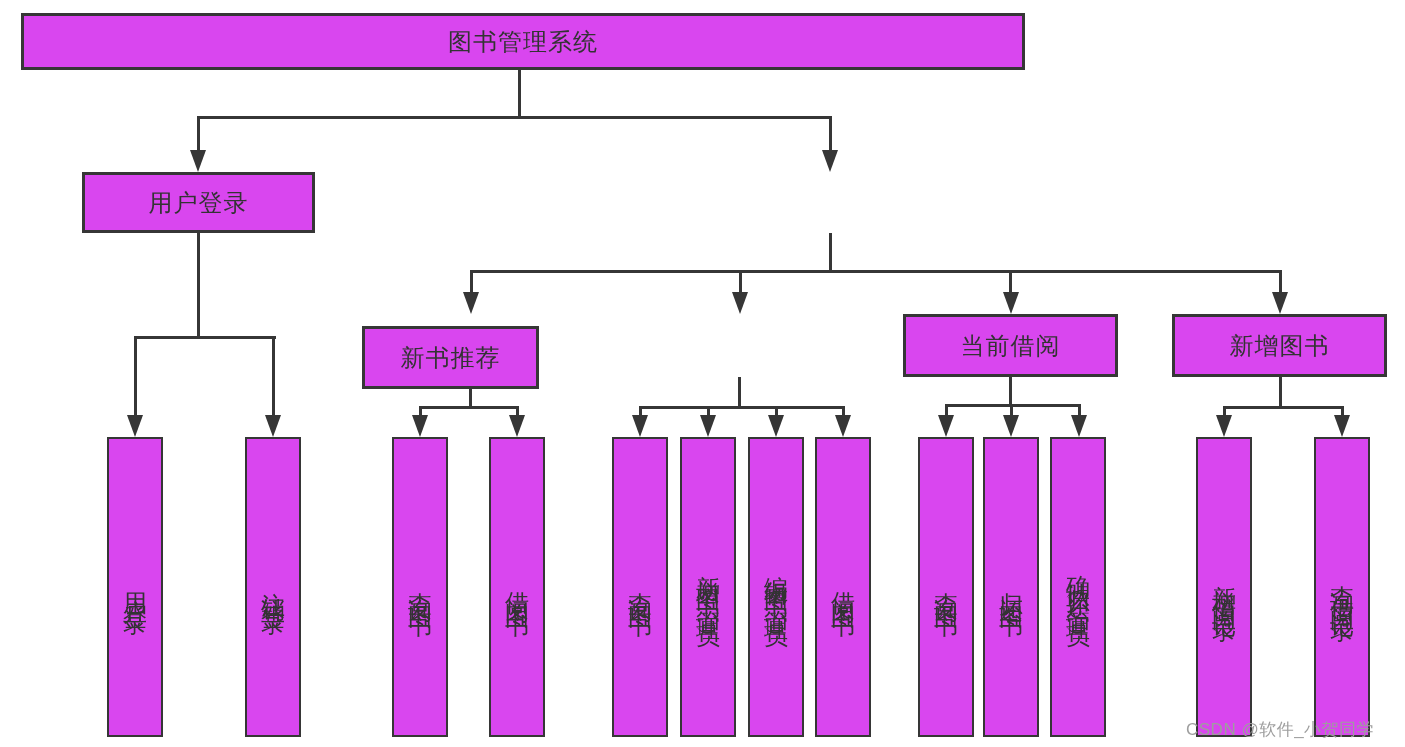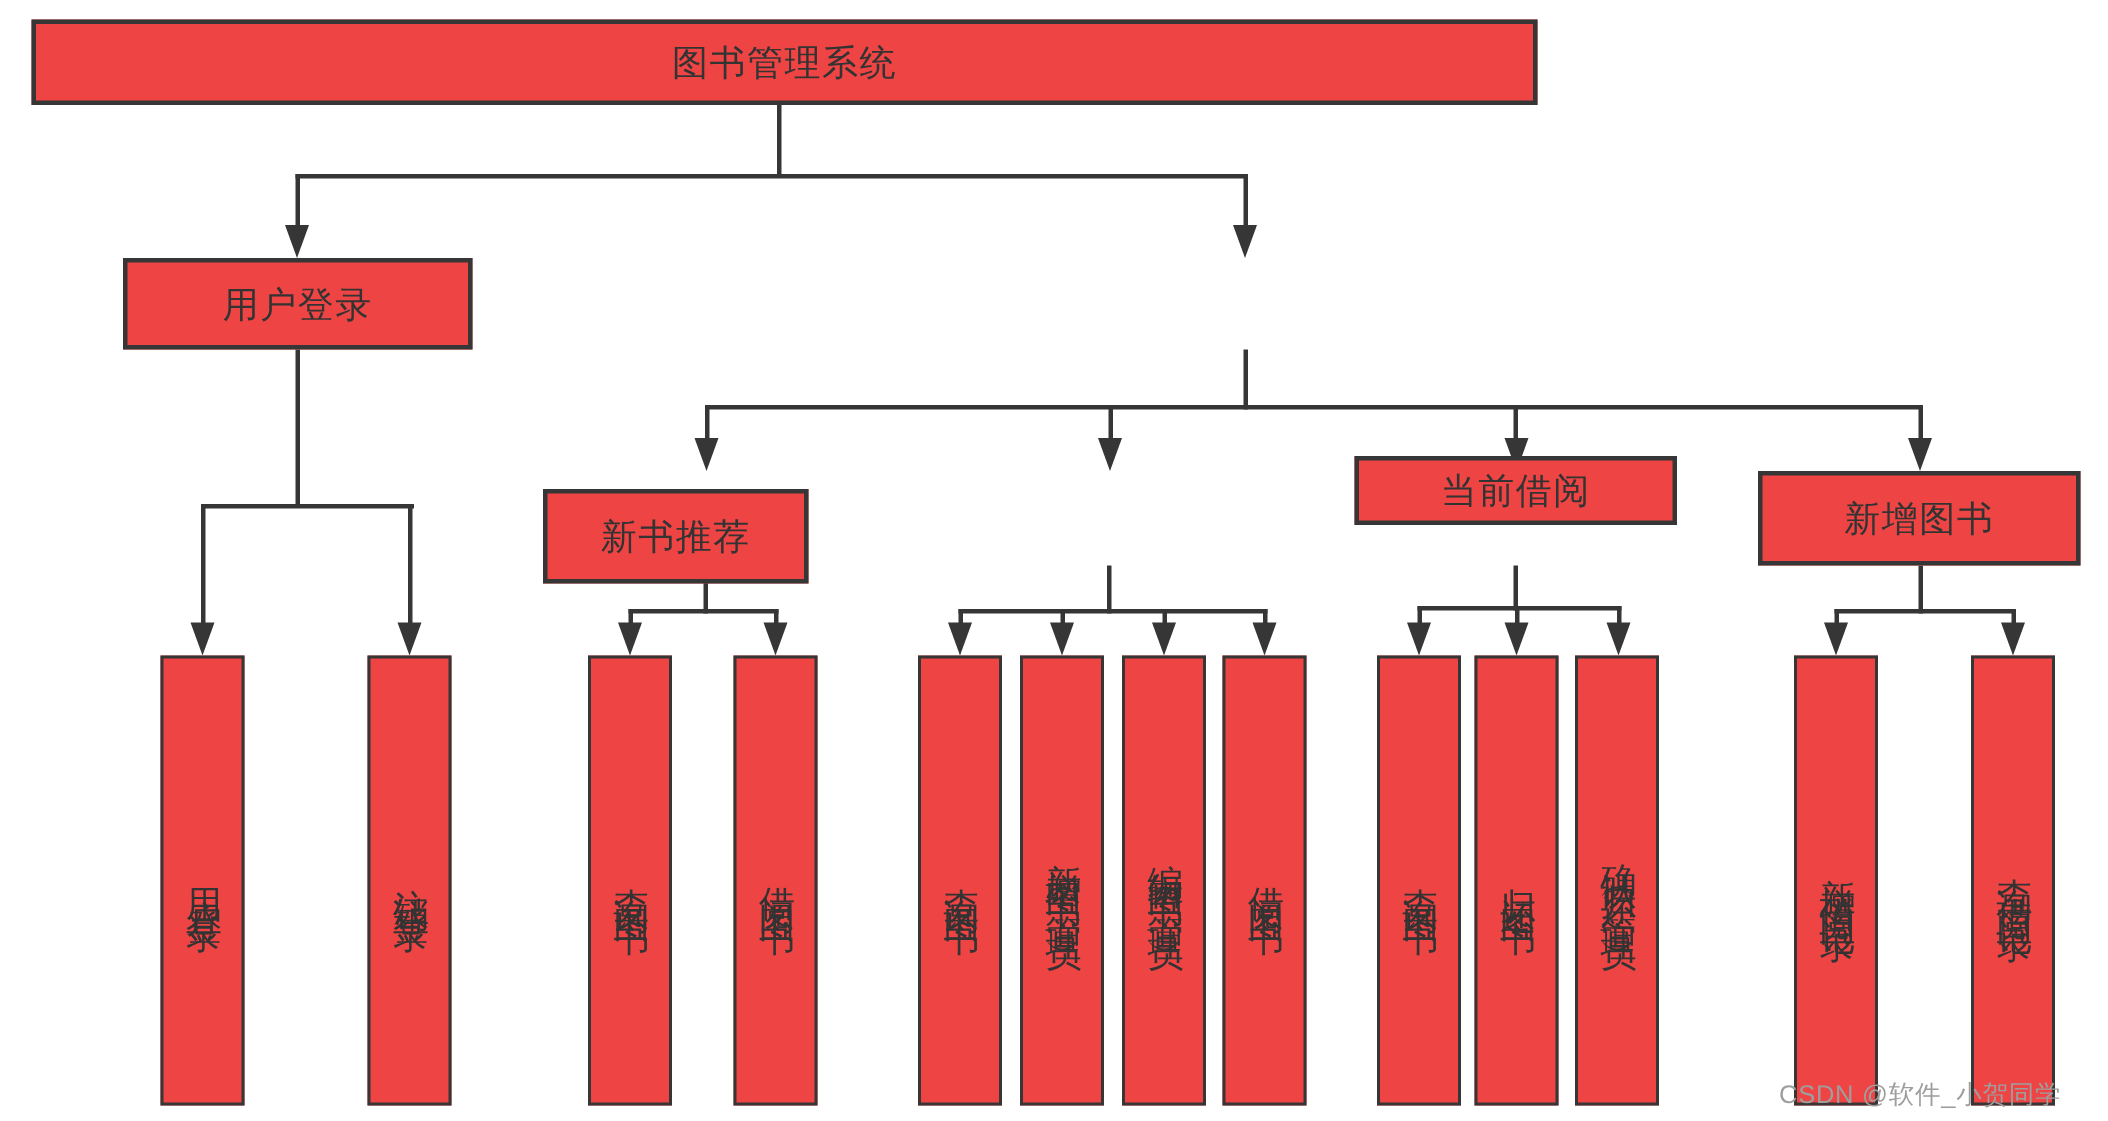--- a/index.html
+++ b/index.html
@@ -8,21 +8,21 @@
     --watermark:#9e9e9e;
     --background:#ffffff;
   }
   html,body{margin:0;padding:0;background:var(--background);}
   .stage{
     position:relative;width:1405px;height:747px;background:var(--background);
     overflow:hidden;font-family:"Liberation Sans","DejaVu Sans",sans-serif;
     color:var(--text);
   }
   .box{
-    position:absolute;box-sizing:border-box;background:#ef4444;
+    position:absolute;box-sizing:border-box;background:#d946ef;
     border:3px solid var(--line);
     display:flex;align-items:center;justify-content:center;
     font-size:24px;letter-spacing:1px;color:var(--text);
     white-space:nowrap;z-index:2;
   }
   .vbox{
     border-width:2.5px;
     writing-mode:vertical-rl;text-orientation:mixed;
     font-size:24px;letter-spacing:7px;line-height:1;
     white-space:normal;
@@ -68,21 +68,21 @@
   <div class="vline" style="left:469.5px;top:269.5px;height:26px;"></div>
   <div class="arrowhead" style="left:463px;top:292px;"></div>
   <div class="vline" style="left:738.5px;top:269.5px;height:26px;"></div>
   <div class="arrowhead" style="left:732px;top:292px;"></div>
   <div class="vline" style="left:1009px;top:269.5px;height:26px;"></div>
   <div class="arrowhead" style="left:1002.5px;top:292px;"></div>
   <div class="vline" style="left:1278.5px;top:269.5px;height:26px;"></div>
   <div class="arrowhead" style="left:1272px;top:292px;"></div>
 
   <div class="box" style="left:362px;top:326px;width:177px;height:63px;">新书推荐</div>
-  <div class="box" style="left:903px;top:304px;width:215px;height:46px;">当前借阅</div>
+  <div class="box" style="left:903px;top:314px;width:215px;height:63px;">当前借阅</div>
   <div class="box" style="left:1172px;top:314px;width:215px;height:63px;">新增图书</div>
 
   <div class="vline" style="left:468.5px;top:377px;height:32px;"></div>
   <div class="hline" style="left:418.5px;top:406px;width:100px;"></div>
   <div class="vline" style="left:418.5px;top:406px;height:22px;"></div>
   <div class="arrowhead" style="left:412px;top:415px;"></div>
   <div class="vline" style="left:515.5px;top:406px;height:22px;"></div>
   <div class="arrowhead" style="left:509px;top:415px;"></div>
 
   <div class="vline" style="left:738px;top:377px;height:32px;"></div>

